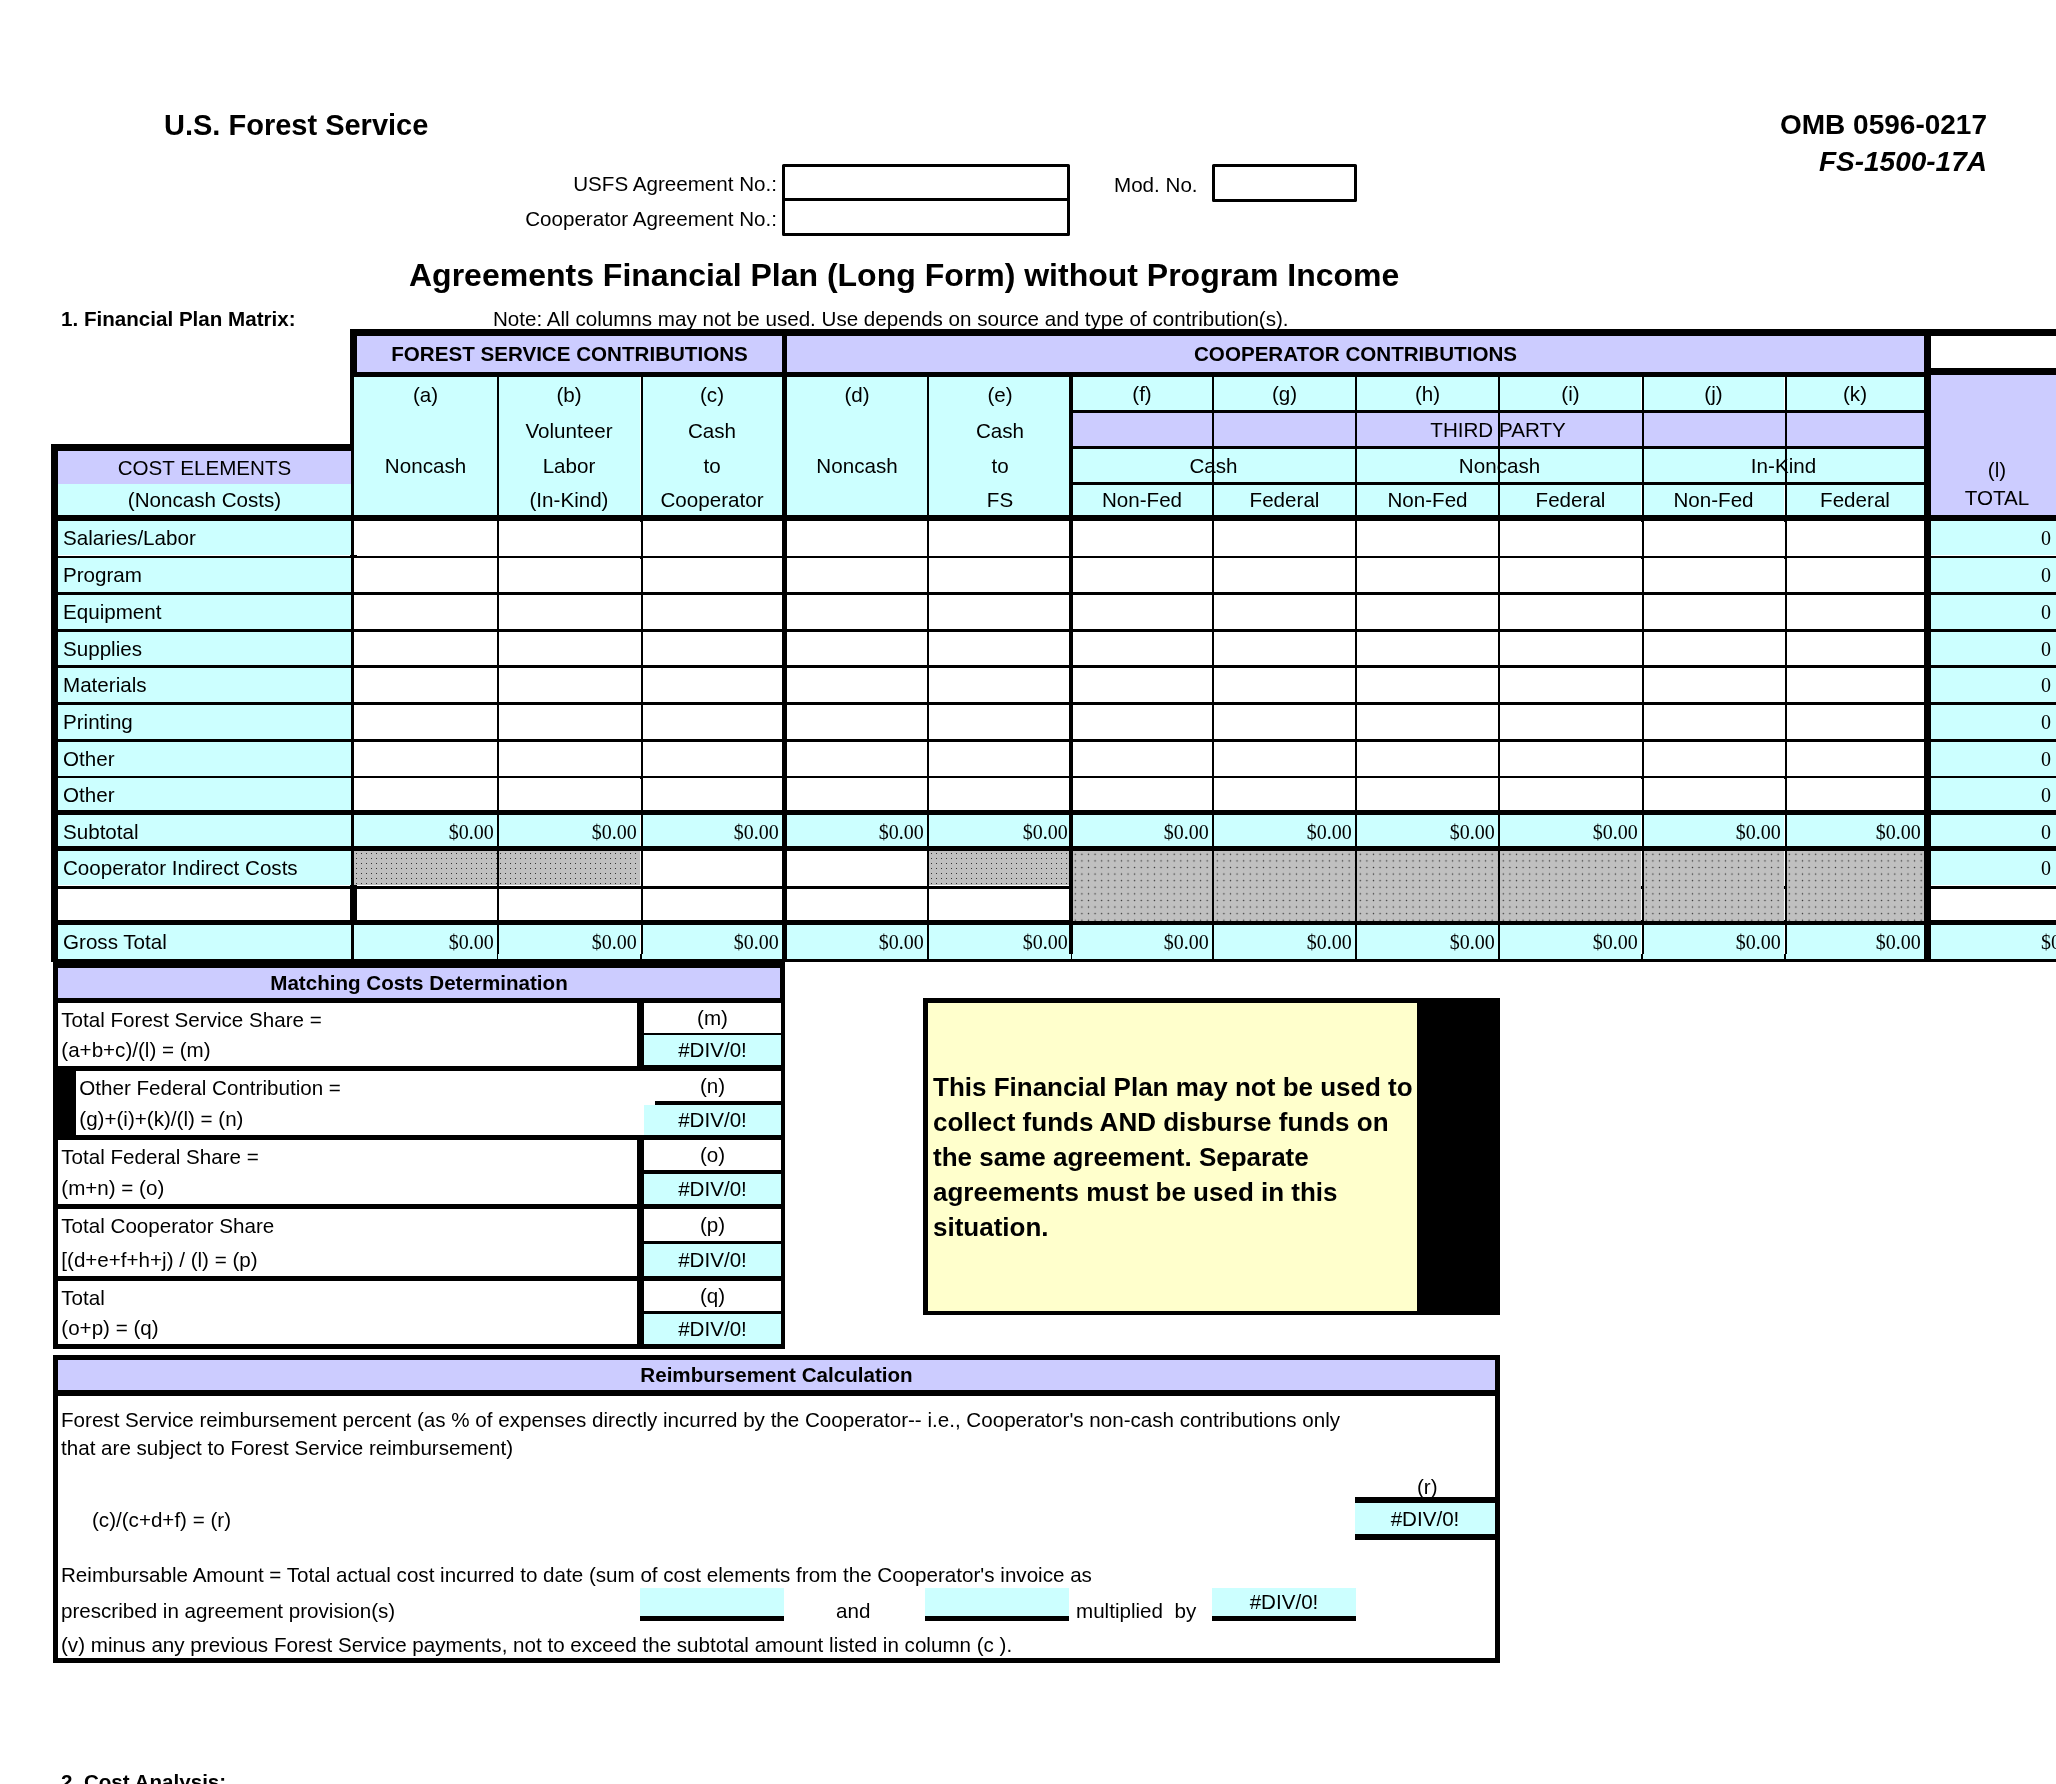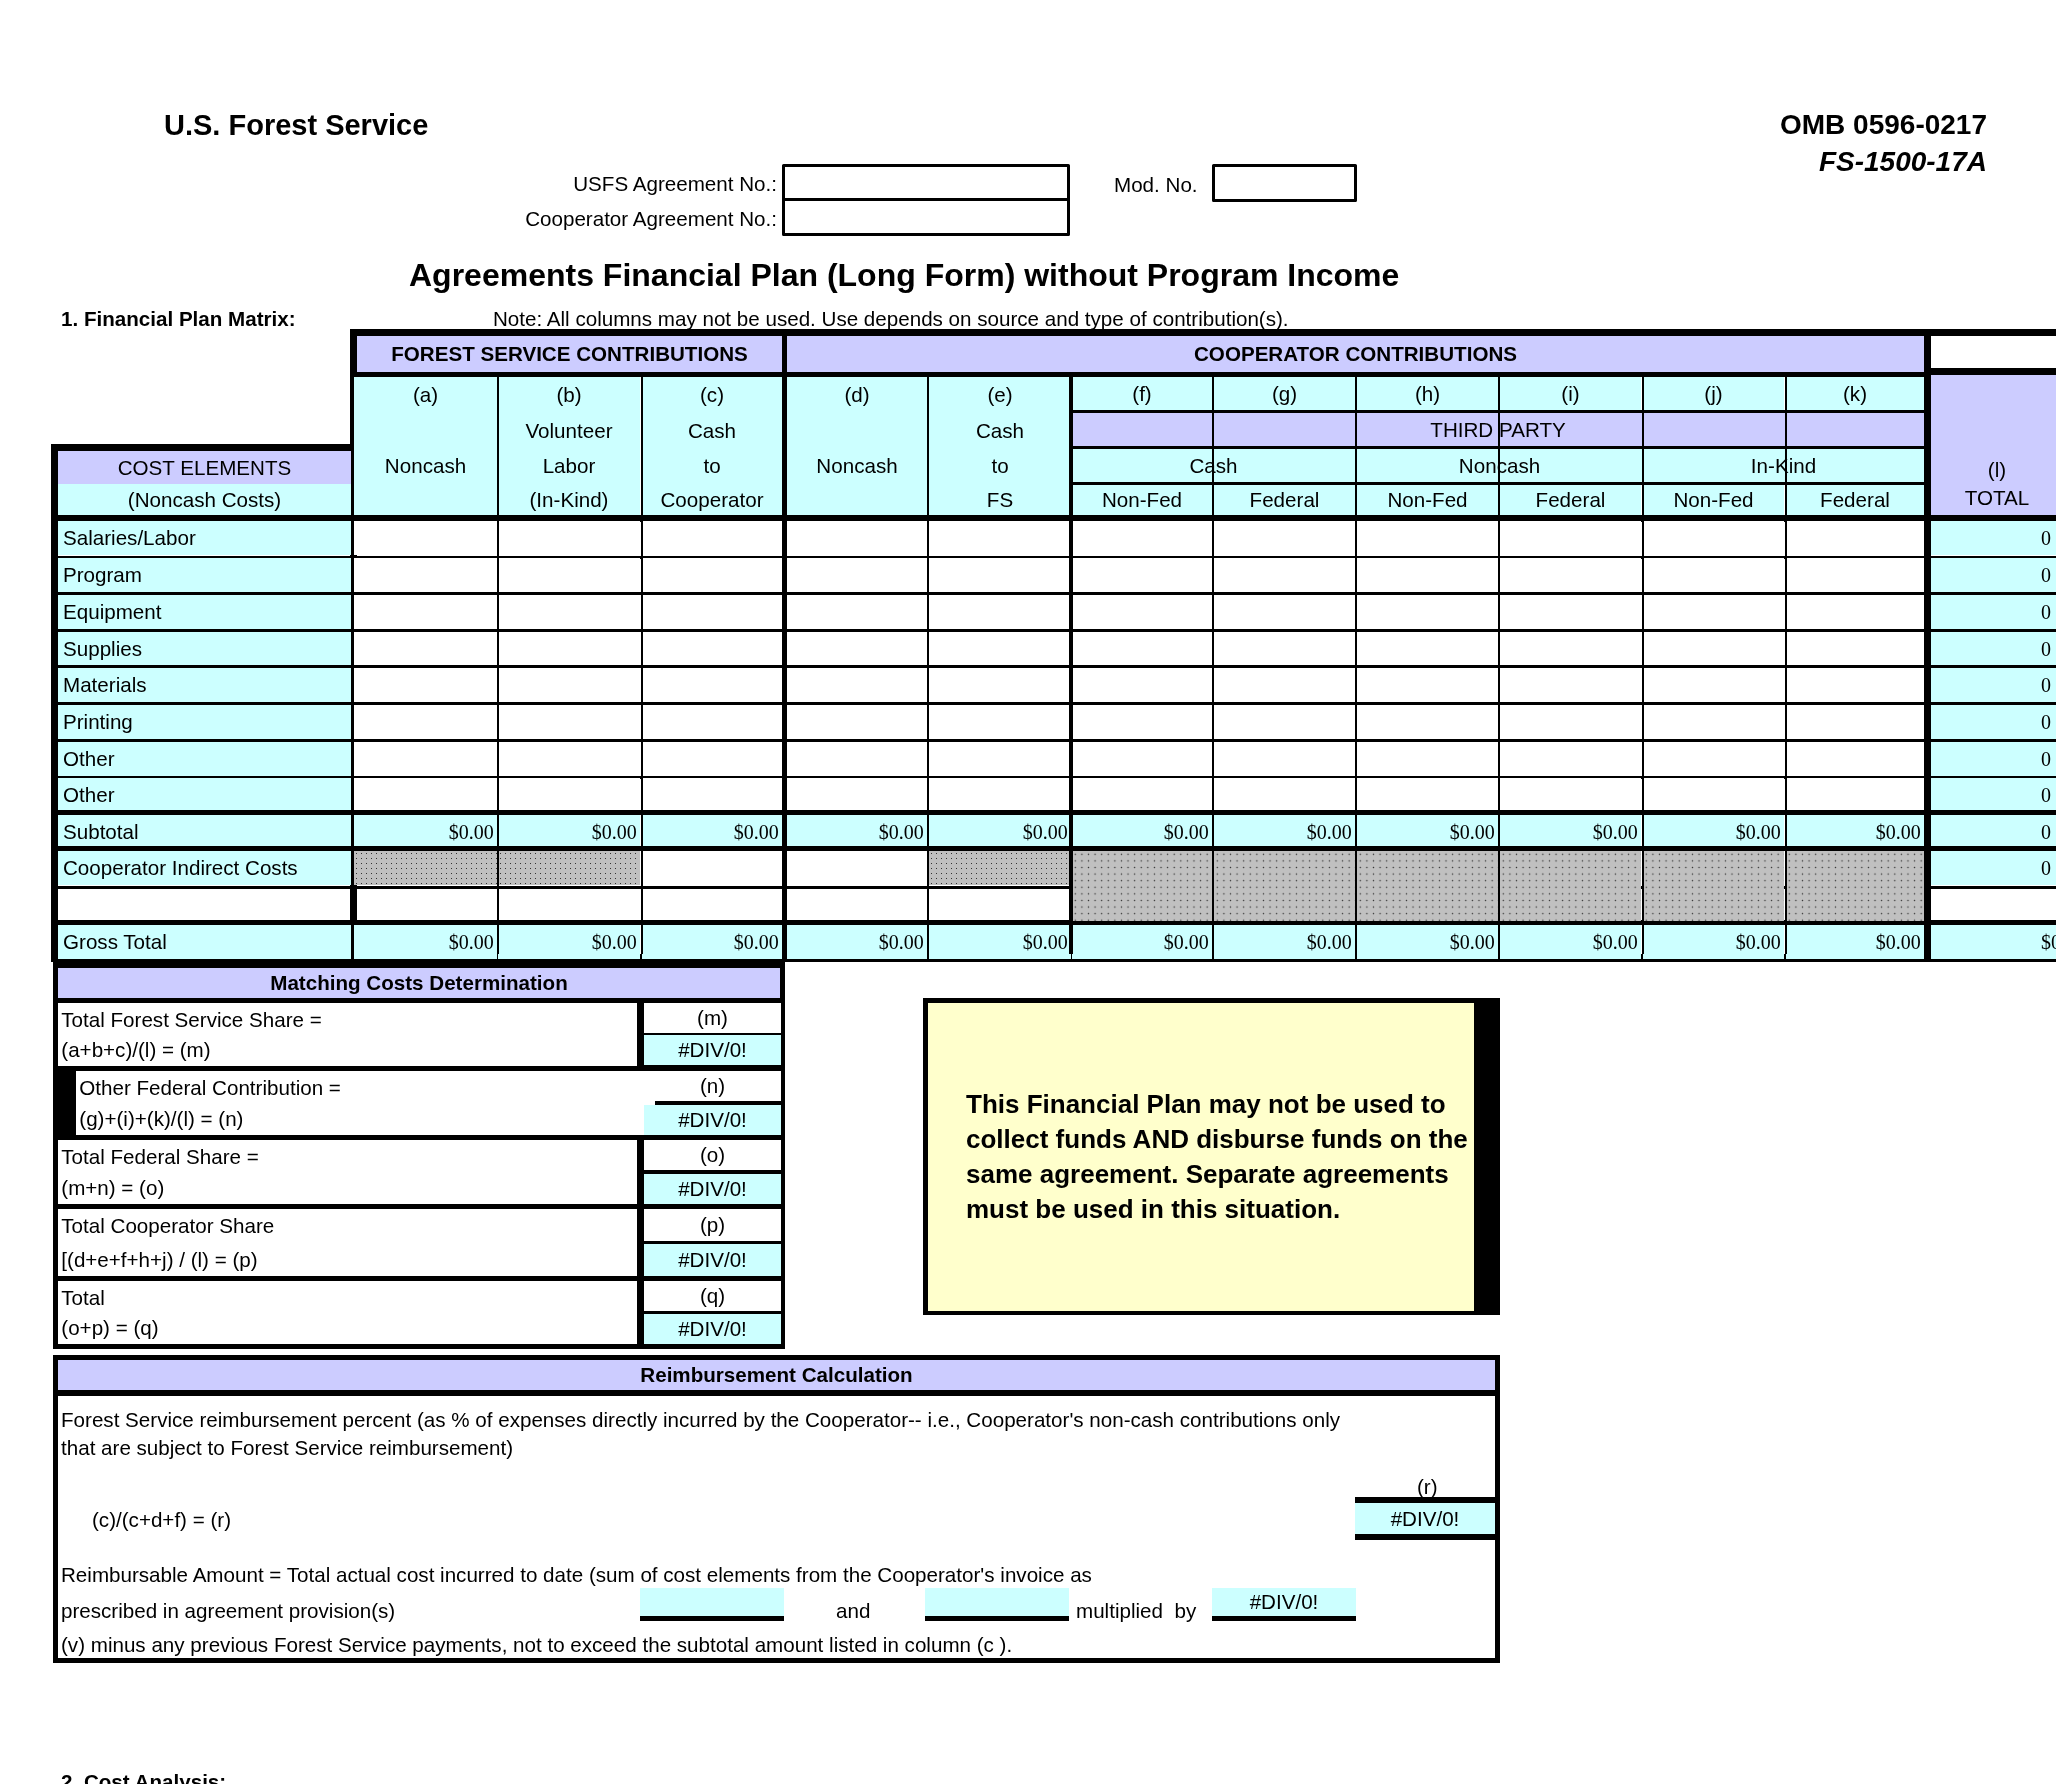--- a/index.html
+++ b/index.html
@@ -356,21 +356,21 @@
       <div class="abs white" style="left:58px;top:1281px;width:579px;height:63px;">
       <div class="abs txt" style="left:3.3px;top:5px;">Total</div>
       <div class="abs txt" style="left:3.3px;top:35px;">(o+p) = (q)</div>
     </div>
       <div class="abs white cell" style="left:644px;top:1281px;width:137px;height:30px;">(q)</div>
       <div class="abs cyan cell" style="left:644px;top:1314px;width:137px;height:30px;">#DIV/0!</div>
     </div>
 </div>
 
 <div class="abs blk" style="left:923px;top:998px;width:577px;height:317px;"></div>
-<div class="abs yellow" style="left:928px;top:1003px;width:546px;height:308px;display:flex;align-items:center;padding-left:33px;">
+<div class="abs yellow" style="left:928px;top:1003px;width:489px;height:308px;display:flex;align-items:center;">
   <div class="bold" style="font-size:26px;line-height:35px;padding:0 3.3px 0 5px;">This Financial Plan may not be used to collect funds AND disburse funds on the same agreement.   Separate agreements must be used in this situation.</div>
 </div>
 
 <div>
   <div class="abs blk" style="left:53px;top:1355px;width:1447px;height:308px;"></div>
   <div class="abs white" style="left:58px;top:1396px;width:1437px;height:262px;"></div>
   <div class="abs lav cell bold" style="left:58px;top:1360px;width:1437px;height:30px;font-size:20.6px;">Reimbursement Calculation</div>
 
   <div class="abs txt" style="left:61px;top:1408px;">Forest Service reimbursement percent (as % of expenses directly incurred by the Cooperator-- i.e., Cooperator's non-cash contributions only</div>
   <div class="abs txt" style="left:61px;top:1436px;">that are subject to Forest Service reimbursement)</div>

